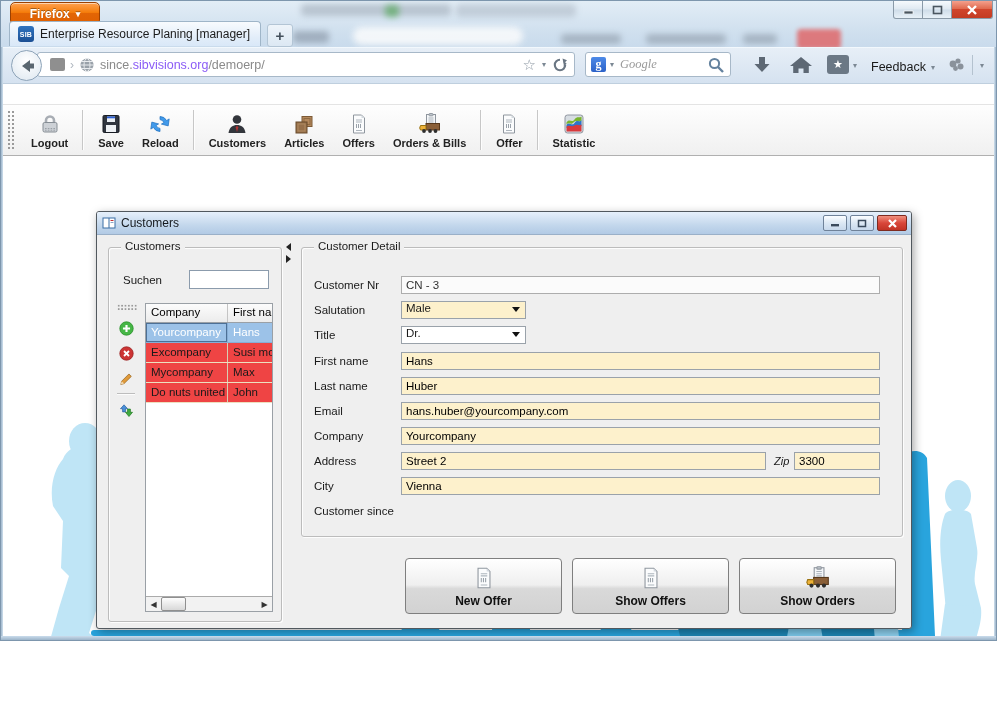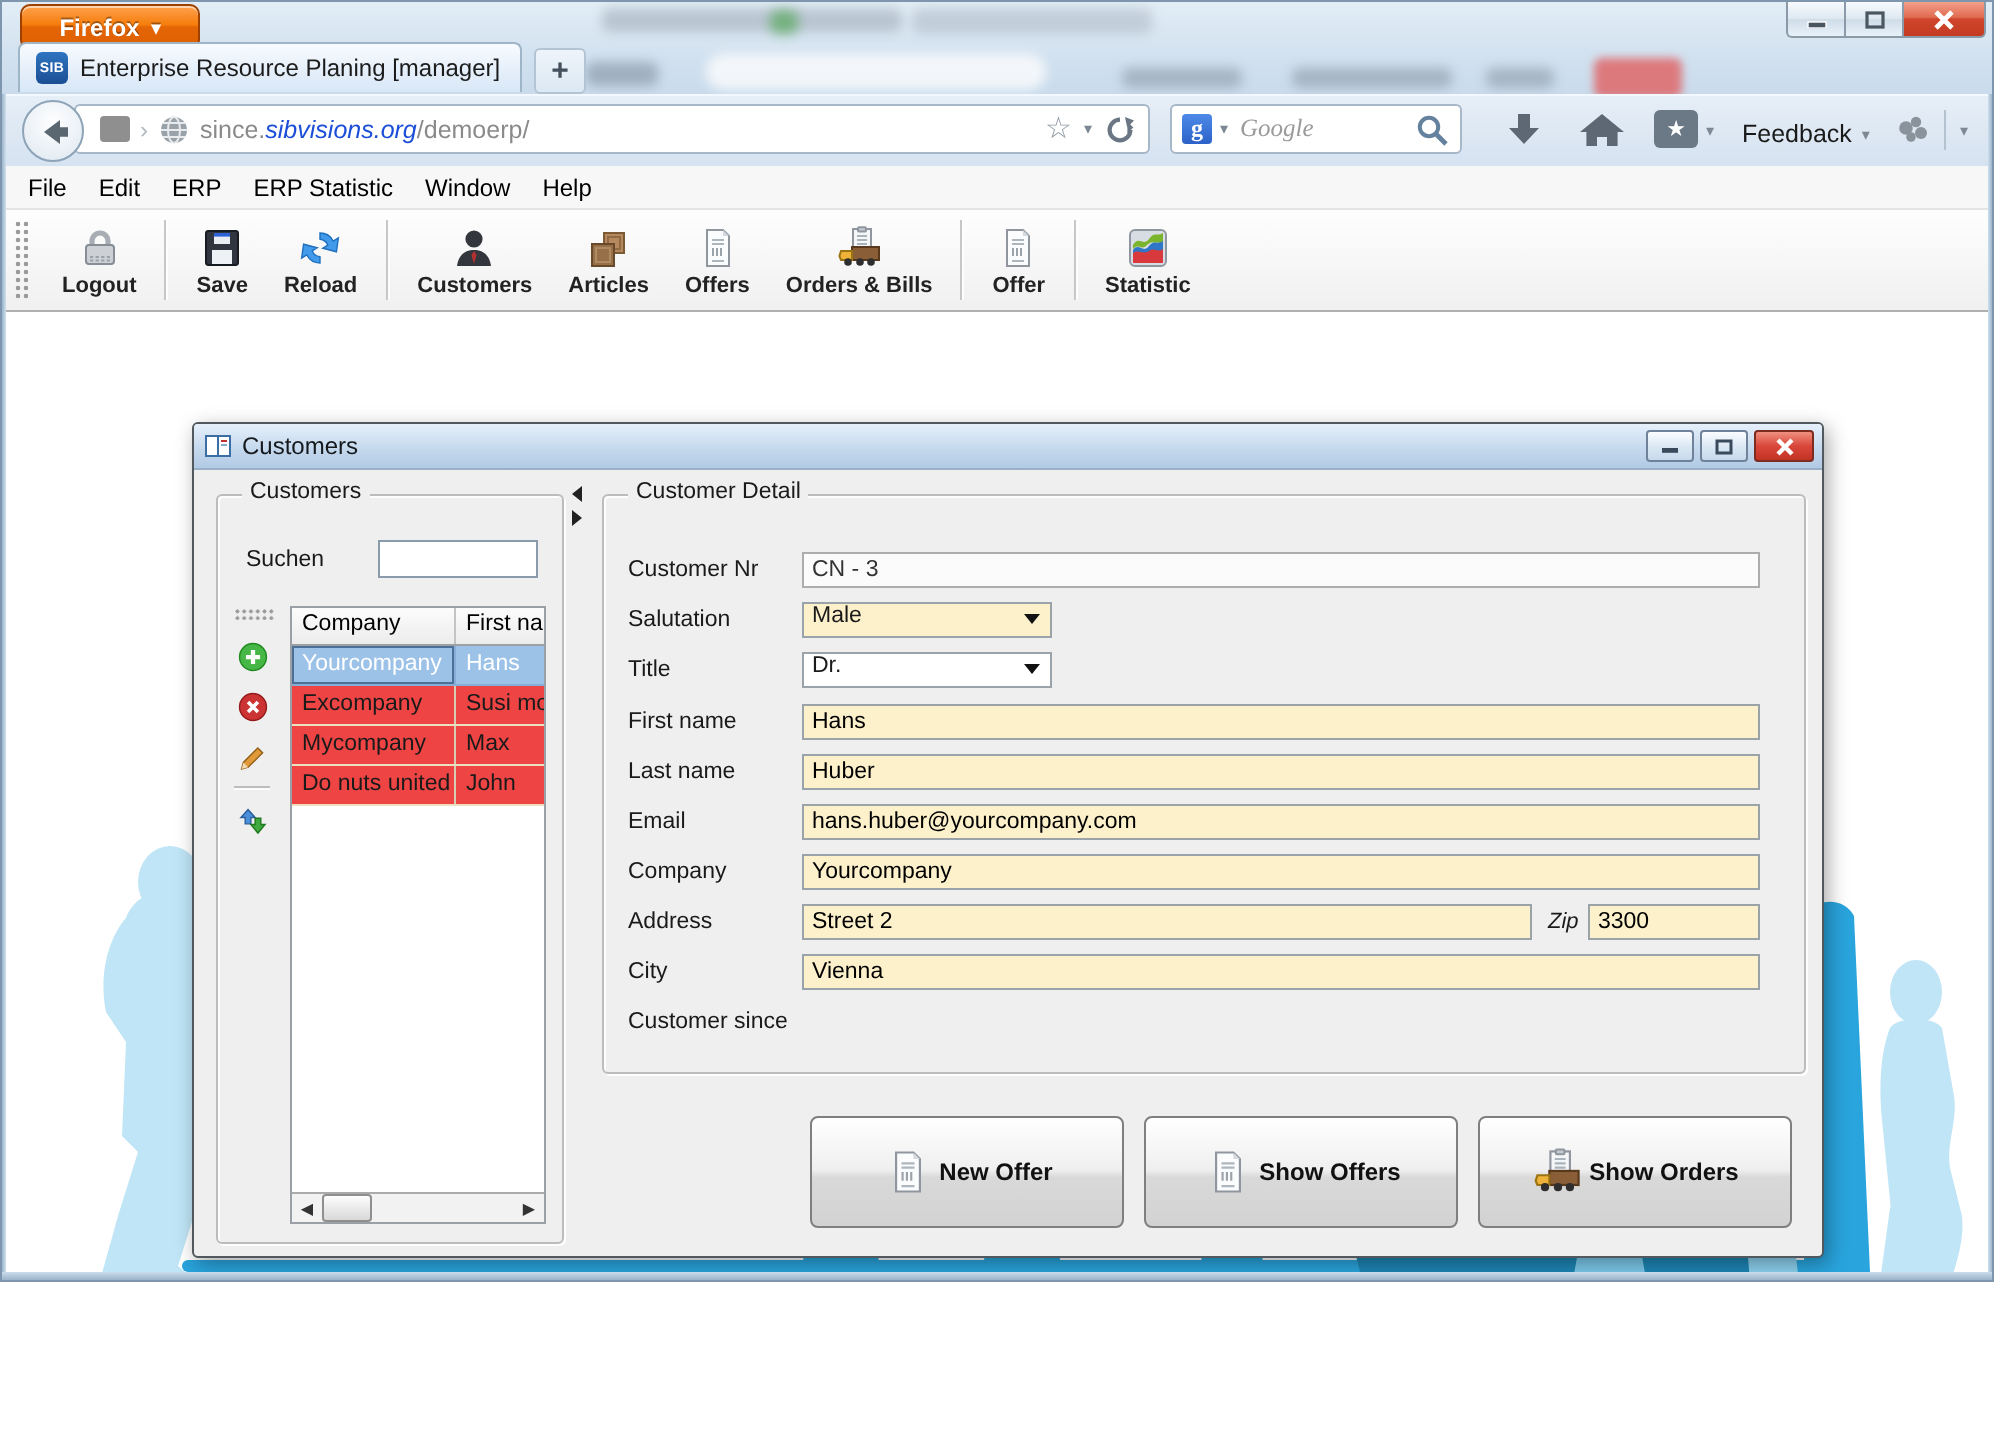--- a/index.html
+++ b/index.html
@@ -52,21 +52,21 @@
     box-shadow:inset 0 1px #f2f8fd;}
   .backbtn{position:absolute;left:10px;top:3px;width:29px;height:29px;border-radius:50%;
     background:radial-gradient(circle at 50% 35%,#ffffff,#dde7f0);border:1px solid #8da3b8;
     display:flex;align-items:center;justify-content:center;z-index:3;}
   .urlbar{position:absolute;left:36px;top:5px;width:538px;height:25px;background:#fff;
     border:1px solid #a7b8c8;border-radius:3px;display:flex;align-items:center;
     padding:0 6px 0 12px;gap:5px;box-sizing:border-box;}
   .siteicon{width:15px;height:13px;border-radius:2px;background:#8f8f8f;flex:0 0 15px;}
   .chev{color:#b0b8c0;font-size:12px;}
   .urltext{flex:1;font-size:12.5px;white-space:nowrap;overflow:hidden;color:#8a8a8a;}
-  .urltext b{color:#1d4ed8;font-weight:normal;font-style:italic;}
+  .urltext b{color:#8b5cf6;font-weight:normal;}
   .ubicons{display:flex;align-items:center;gap:6px;color:#8f9aa5;}
   .star{font-size:15px;line-height:1;}
   .smallcaret{font-size:8px;color:#7c8894;}
   .searchbox{position:absolute;left:584px;top:5px;width:146px;height:25px;background:#fff;
     border:1px solid #a7b8c8;border-radius:3px;display:flex;align-items:center;
     padding:0 5px;gap:4px;box-sizing:border-box;}
   .gicon{width:15px;height:15px;border-radius:2px;background:linear-gradient(#4d8ae8,#2c62c8);
     color:#fff;font-family:"Liberation Serif",serif;font-weight:bold;font-size:12px;
     display:flex;align-items:center;justify-content:center;flex:0 0 15px;}
   .searchbox input{flex:1;min-width:0;border:none;outline:none;font-size:12.5px;
@@ -168,21 +168,21 @@
   .tfield.ro{background:#fbfbfb;border-color:#adadad;color:#333;}
   .combo{position:absolute;left:99px;height:18px;border:1px solid #9aa2aa;background:#fff;
     font-size:11.5px;box-sizing:border-box;display:flex;align-items:flex-start;padding:0 4px;}
   .combo .arr{position:absolute;right:5px;top:5px;width:0;height:0;
     border-left:4px solid transparent;border-right:4px solid transparent;border-top:5px solid #111;}
   .combo.cream{background:#fdf1cc;}
   .ziplabel{position:absolute;font-size:11px;padding-top:3px;font-style:italic;}
   
   .actbtn{position:absolute;width:157px;height:56px;border:1px solid #7f7f7f;border-radius:4px;
     background:linear-gradient(#ffffff,#efefef 48%,#d9d9d9 55%,#d2d2d2);
-    display:flex;align-items:center;justify-content:center;gap:3px;
+    display:flex;flex-direction:column;align-items:center;justify-content:center;gap:3px;
     box-sizing:border-box;}
   .actbtn .lbl{font-size:12px;font-weight:bold;color:#111;}
   .bg-svg{position:absolute;left:0;top:0;z-index:1;}
 </style>
 </head>
 <body>
 
 <div class="screen">
 
   <div class="glass">
@@ -277,28 +277,20 @@
           <circle cx="8" cy="10" r="3.4"></circle>
           <circle cx="13" cy="7" r="2.6"></circle>
           <circle cx="15.5" cy="12.5" r="3"></circle>
           <circle cx="10.5" cy="14.5" r="2.4"></circle>
         </g>
       </svg>
     <div class="navsep"></div>
     <span class="navicon smallcaret" style="left:979px;top:14px">▾</span>
   </div>
 
-  <div class="menubar">
-    <span class="menuitem">File</span>
-    <span class="menuitem">Edit</span>
-    <span class="menuitem">ERP</span>
-    <span class="menuitem">ERP Statistic</span>
-    <span class="menuitem">Window</span>
-    <span class="menuitem">Help</span>
-  </div>
 
   <div class="toolbar">
     <div class="grip"></div>
     <div class="tbtn">
       <svg width="24" height="24">
           <path d="M8,11 V8.5 a4,4 0 0 1 8,0 V11" fill="none" stroke="#a8adb4" stroke-width="2.6"></path>
           <rect x="5" y="10.5" width="14" height="9.5" rx="1.5" fill="#cdd1d6" stroke="#868d94"></rect>
           <path d="M7,16.5 h10 M7,18.2 h10" stroke="#9aa0a7" stroke-width="1" stroke-dasharray="1.6 1.2"></path>
         </svg>
       <span class="lbl">Logout</span>

